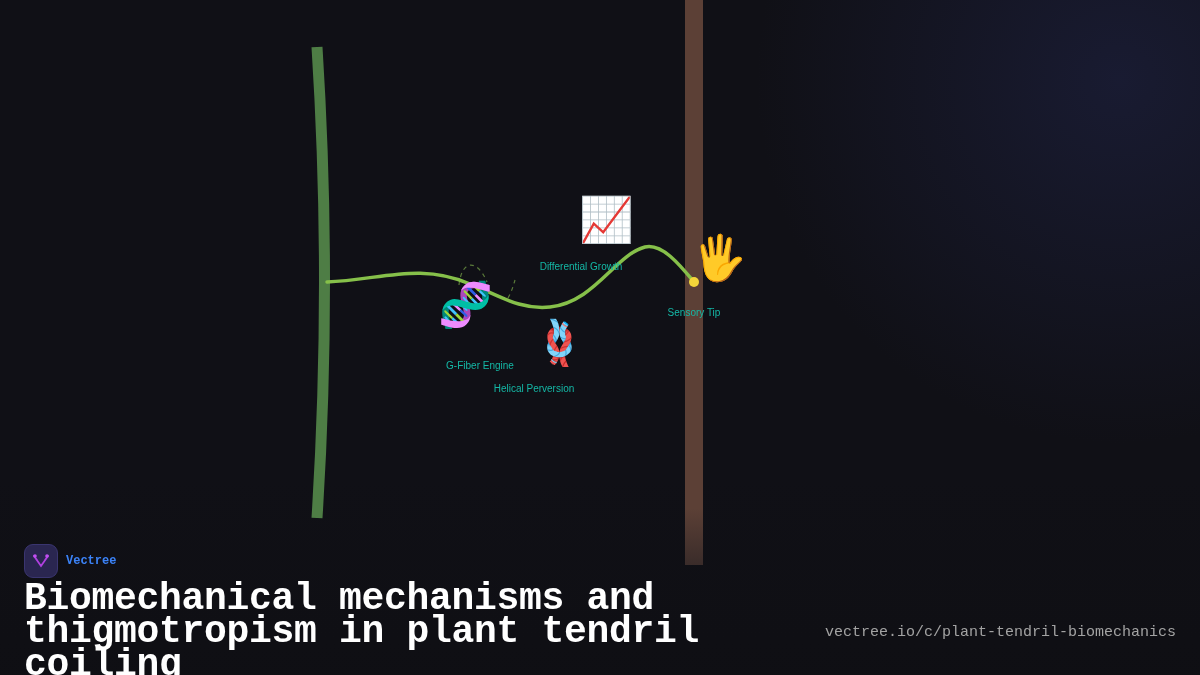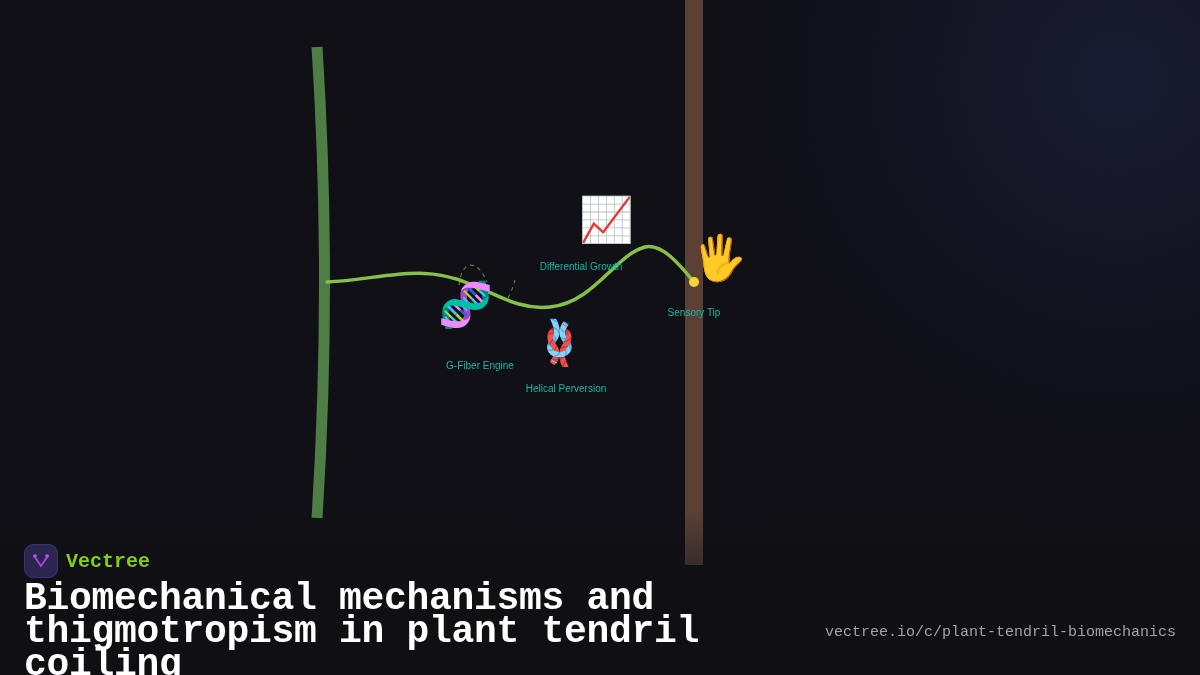--- a/index.html
+++ b/index.html
@@ -30,21 +30,21 @@
       position: absolute; left: 24px; top: 544px;
       display: flex; align-items: center; gap: 8px;
     }
     .brand-logo {
       width: 34px; height: 34px; border-radius: 9px;
       background: #2a2650; border: 1px solid #3a3570;
       display: flex; align-items: center; justify-content: center;
       box-sizing: border-box;
     }
     .brand-name {
-      color: #84cc16; font-size: 20px; font-weight: bold;
+      color: #3b82f6; font-size: 12px; font-weight: bold;
       font-family: "Liberation Mono", monospace;
     }
     .title {
       position: absolute; left: 24px; top: 582px; width: 840px;
       color: #ffffff; font-size: 38px; font-weight: bold; line-height: 33px;
       font-family: "Liberation Mono", monospace;
       letter-spacing: -0.3px;
     }
     .url {
       position: absolute; right: 24px; top: 624px;
@@ -79,21 +79,21 @@
     <circle cx="694" cy="282" r="5" fill="#f5d63a"></circle>
   </svg>
 
   <span class="node-emoji" style="left:466px; top:305px;">🧬</span>
   <span class="node-label" style="left:440px; top:360px;margin-left:40px;">G-Fiber Engine</span>
 
   <span class="node-emoji" style="left:607px; top:220px;">📈</span>
   <span class="node-label" style="left:581px; top:261px;">Differential Growth</span>
 
   <span class="node-emoji" style="left:560px; top:343px;">🪢</span>
-  <span class="node-label" style="left:566px; top:383px;text-align:right;">Helical Perversion</span>
+  <span class="node-label" style="left:534px; top:383px;text-align:right;">Helical Perversion</span>
 
   <span class="node-emoji" style="left:720px; top:258px;">🖐️</span>
   <span class="node-label" style="left:694px; top:299px;margin-top:8px;">Sensory Tip</span>
 </div>
 
 <div class="brand">
   <div class="brand-logo">
     <svg width="20" height="18" viewBox="0 0 20 18">
       <path d="M3 4 L10 14 L17 4 M6 8 L3 4 M14 8 L17 4" stroke="#b040e0" stroke-width="1.8" fill="none" stroke-linecap="round"></path>
       <circle cx="4" cy="4" r="1.8" fill="#c050f0"></circle>

